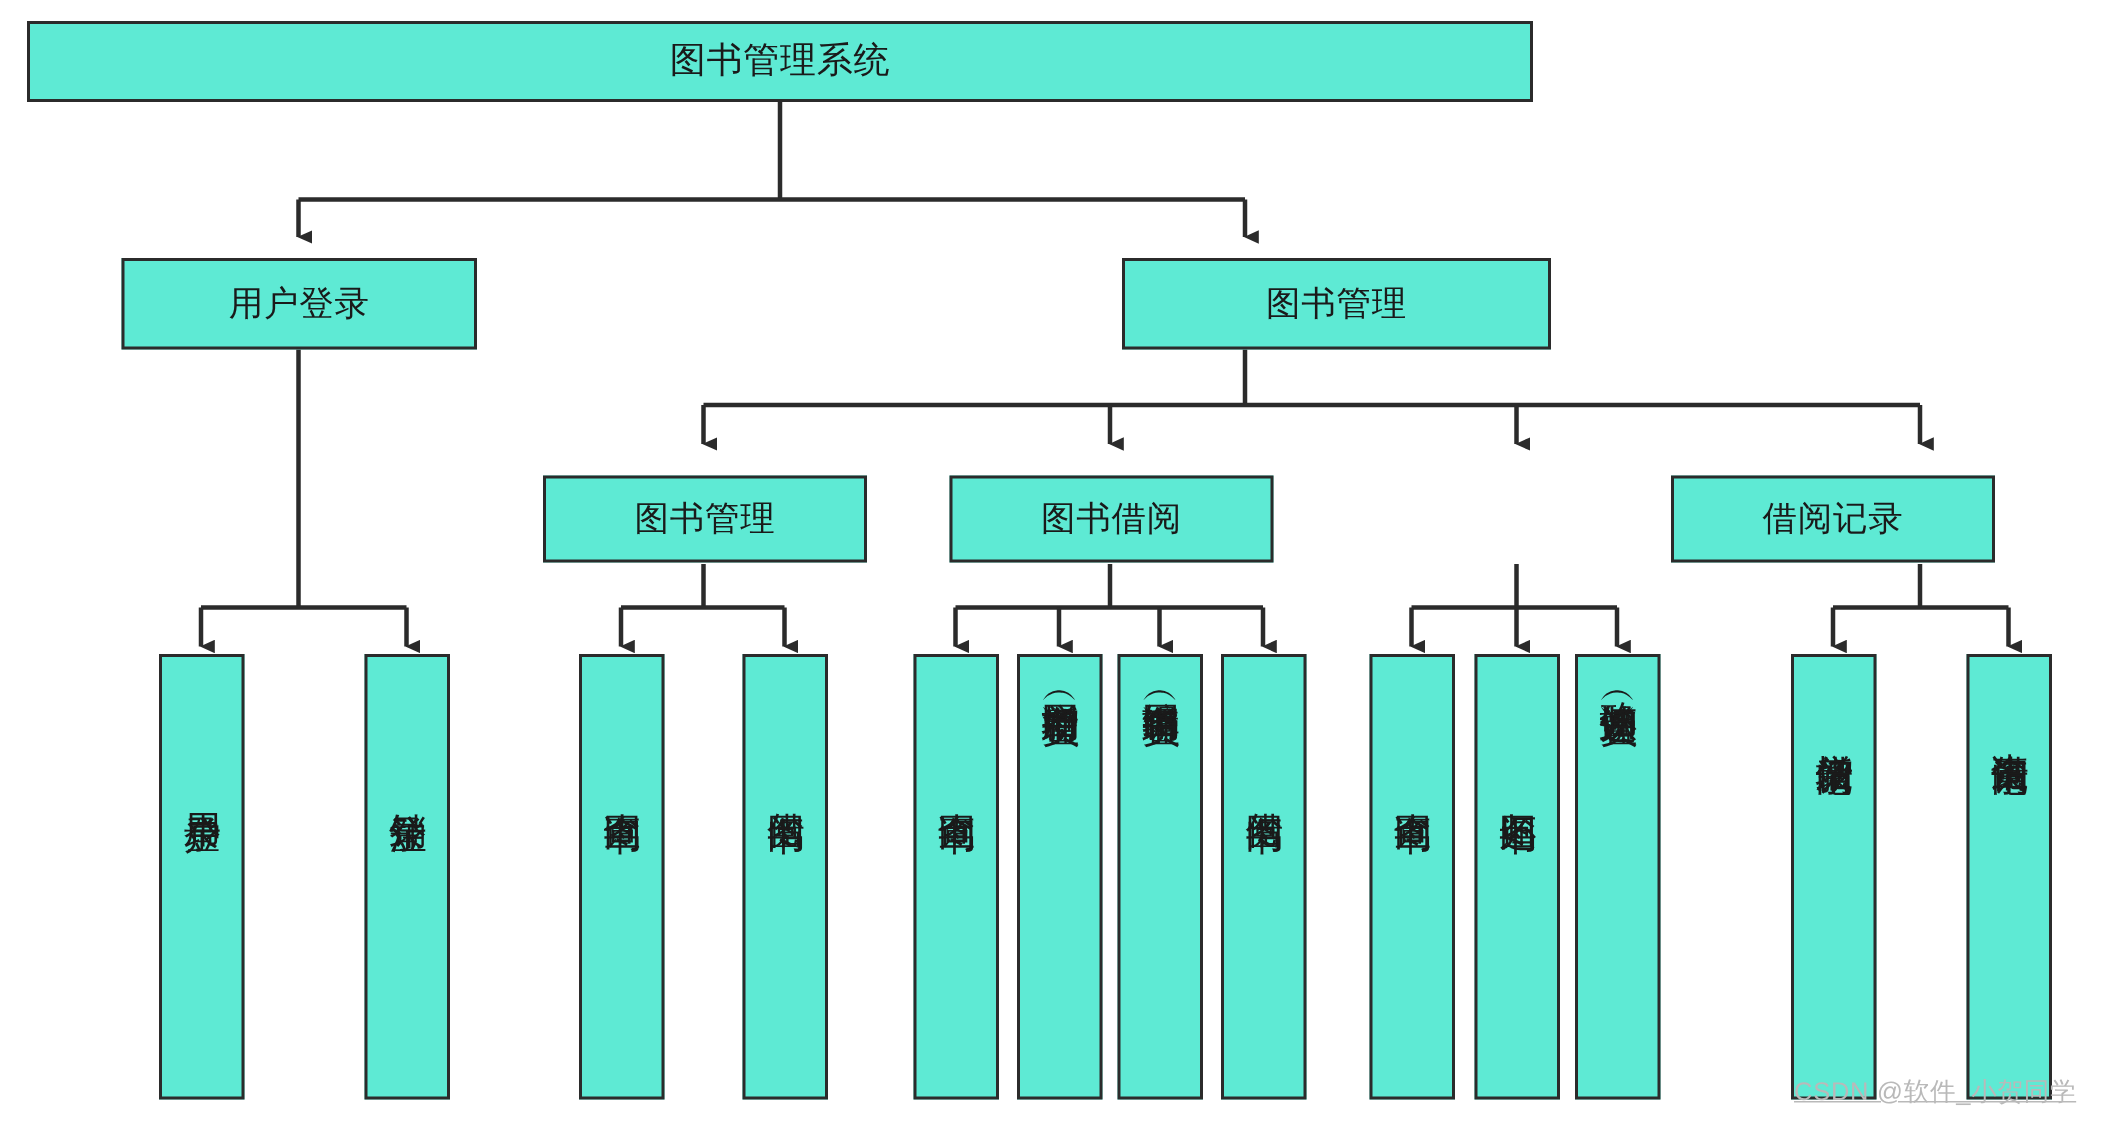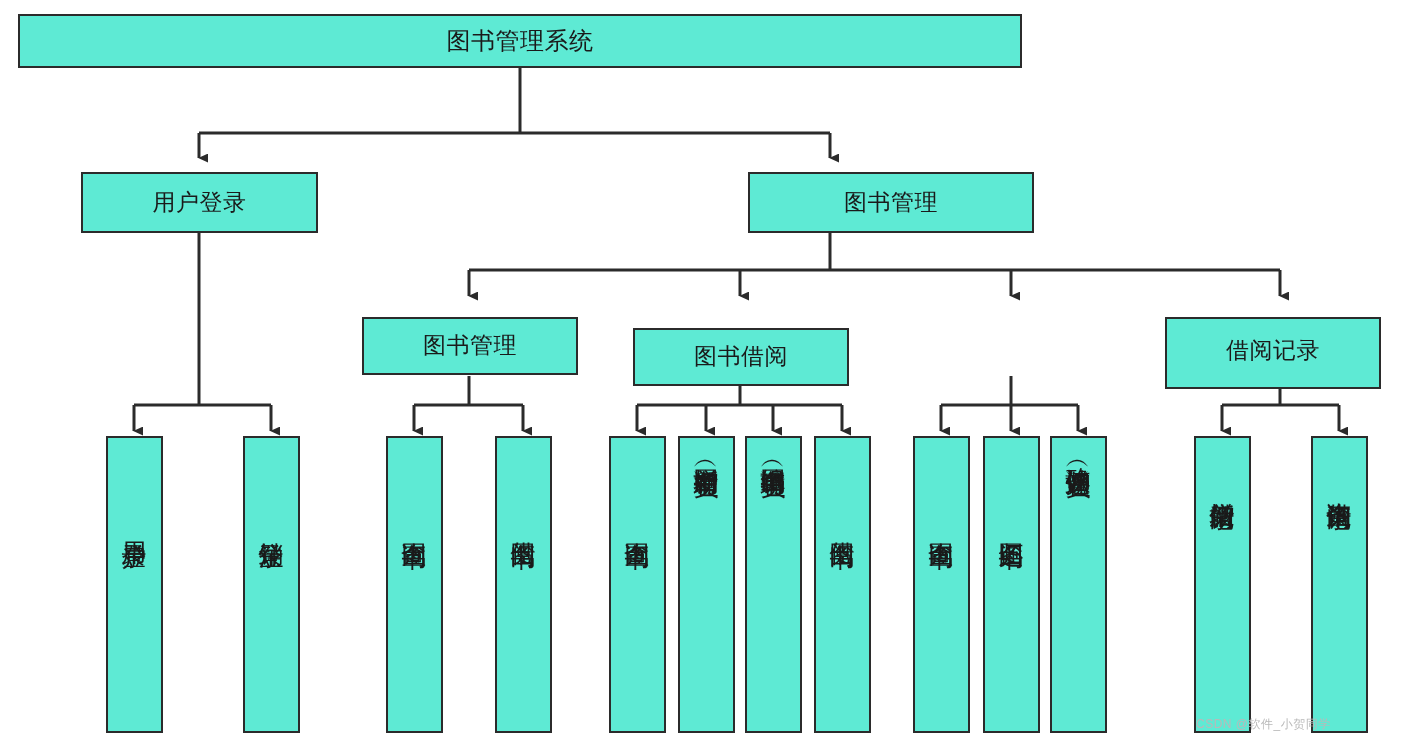--- a/index.html
+++ b/index.html
@@ -60,25 +60,26 @@
     writing-mode: vertical-rl;
     text-orientation: upright;
     font-size: 25px;
     line-height: 1.12;
     letter-spacing: 1px;
     white-space: nowrap;
     margin: 0 auto;
   }
   .watermark {
     position: absolute;
-    font-size: 12px;
+    font-size: 17px;
     color: #b9b9b9;
     white-space: nowrap;
     letter-spacing: 0.5px;
     font-family: "Liberation Sans", "DejaVu Sans", sans-serif;
+    text-decoration: underline;
   }
 </style>
 </head>
 <body>
 
 <div id="diagram-root">
 
   <svg id="edge-layer" viewBox="0 0 1405 747">
     <defs>
       <marker id="arrowhead" markerWidth="9" markerHeight="10" refX="4.5" refY="9.2" orient="auto" markerUnits="userSpaceOnUse">
@@ -153,26 +154,26 @@
   </div>
 
   <div class="node horiz" style="left:712px; top:172px; width:286px; height:61px;margin-left:36px;">
     <span class="node-label">图书管理</span>
   </div>
 
   <div class="node horiz" style="left:362px; top:317px; width:216px; height:58px;">
     <span class="node-label">图书管理</span>
   </div>
 
-  <div class="node horiz" style="left:633px; top:317px; width:216px; height:58px;margin-top:11px;">
+  <div class="node horiz" style="left:633px; top:317px; width:216px; height:58px;">
     <span class="node-label">图书借阅</span>
   </div>
 
 
-  <div class="node horiz" style="left:1165px; top:317px; width:216px; height:72px;font-family:Liberation Mono, monospace;">
+  <div class="node horiz" style="left:1114px; top:317px; width:216px; height:58px;">
     <span class="node-label">借阅记录</span>
   </div>
 
   <div class="node vert" style="left:106px; top:436px; width:57px; height:297px; padding-top:84px;">
     <span class="node-label">用户登录</span>
   </div>
   <div class="node vert" style="left:243px; top:436px; width:57px; height:297px; padding-top:84px;">
     <span class="node-label">注销登录</span>
   </div>
 

